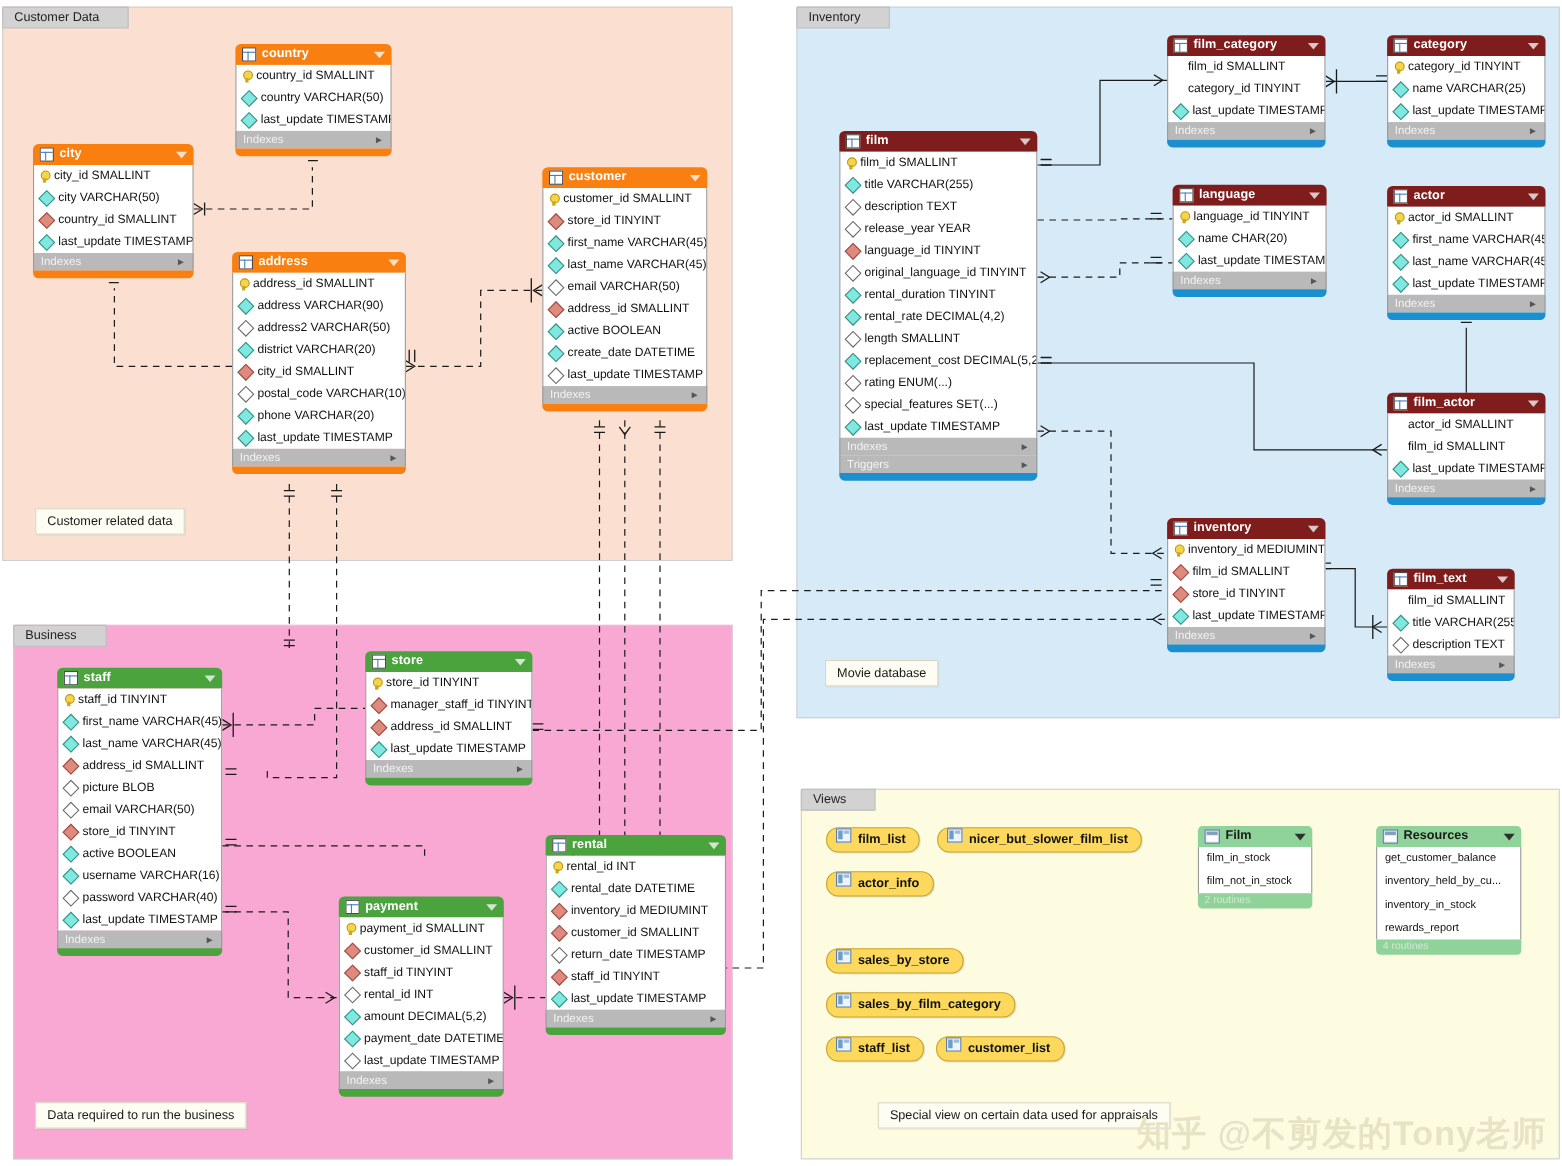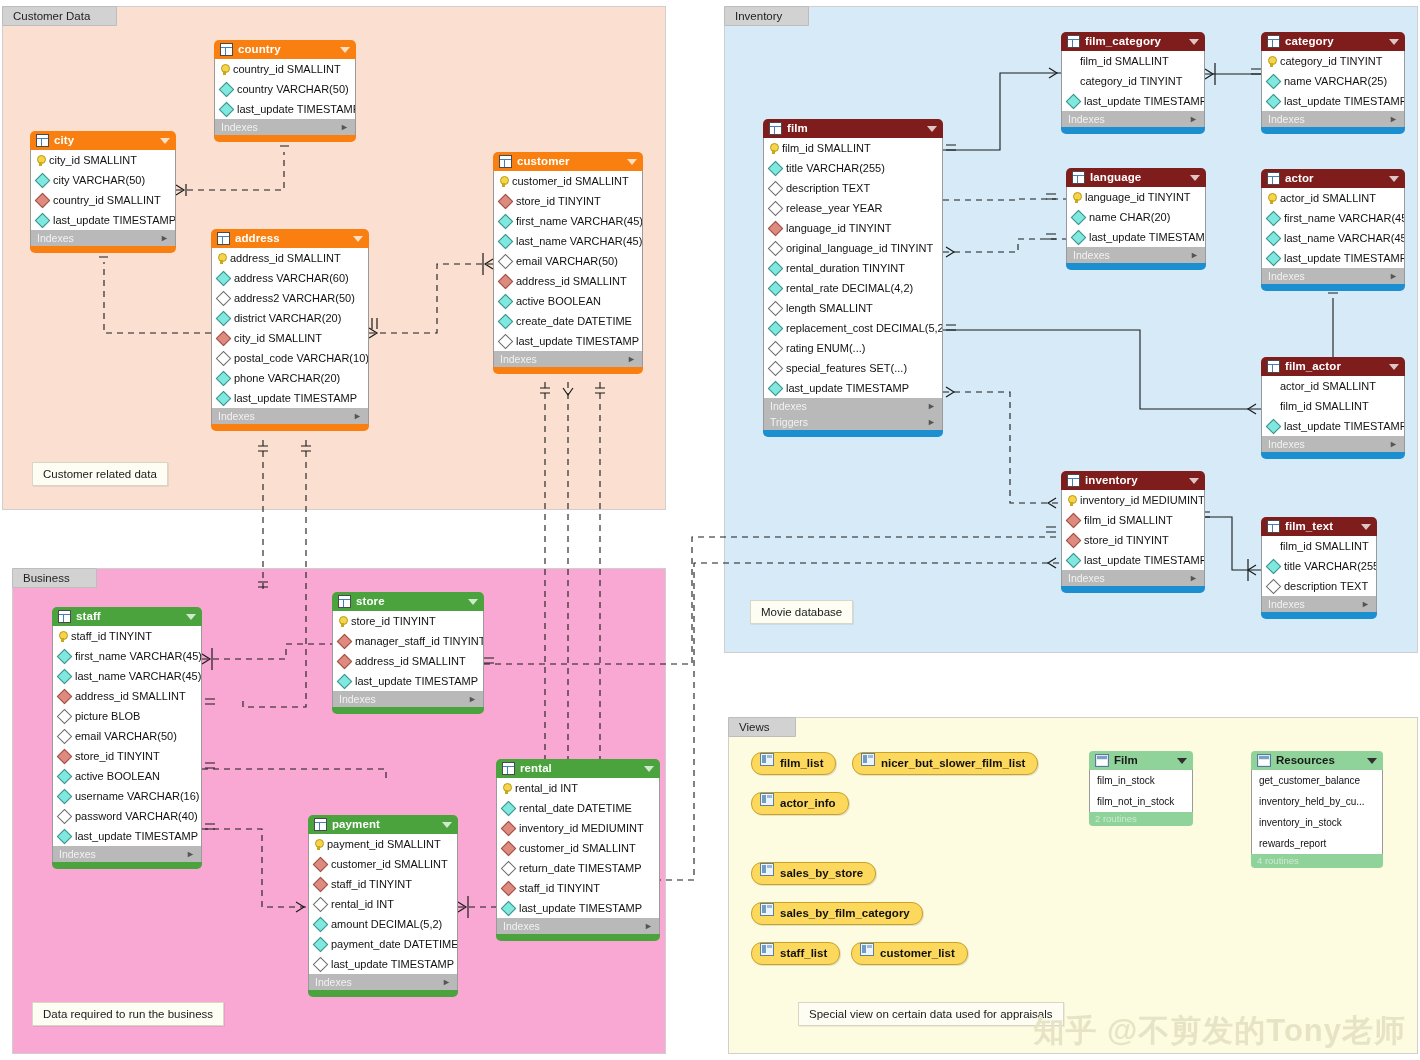--- a/index.html
+++ b/index.html
@@ -265,21 +265,21 @@
           <span class="tname">address</span>
           <span class="caret"></span>
         </div>
         <div class="body">
           <div class="row">
             <span class="g g-pk"></span>
             <span class="fld">address_id SMALLINT</span>
           </div>
           <div class="row">
             <span class="g g-d g-cyan"></span>
-            <span class="fld">address VARCHAR(60)</span>
+            <span class="fld">address VARCHAR(90)</span>
           </div>
           <div class="row">
             <span class="g g-d g-white"></span>
             <span class="fld">address2 VARCHAR(50)</span>
           </div>
           <div class="row">
             <span class="g g-d g-cyan"></span>
             <span class="fld">district VARCHAR(20)</span>
           </div>
           <div class="row">

